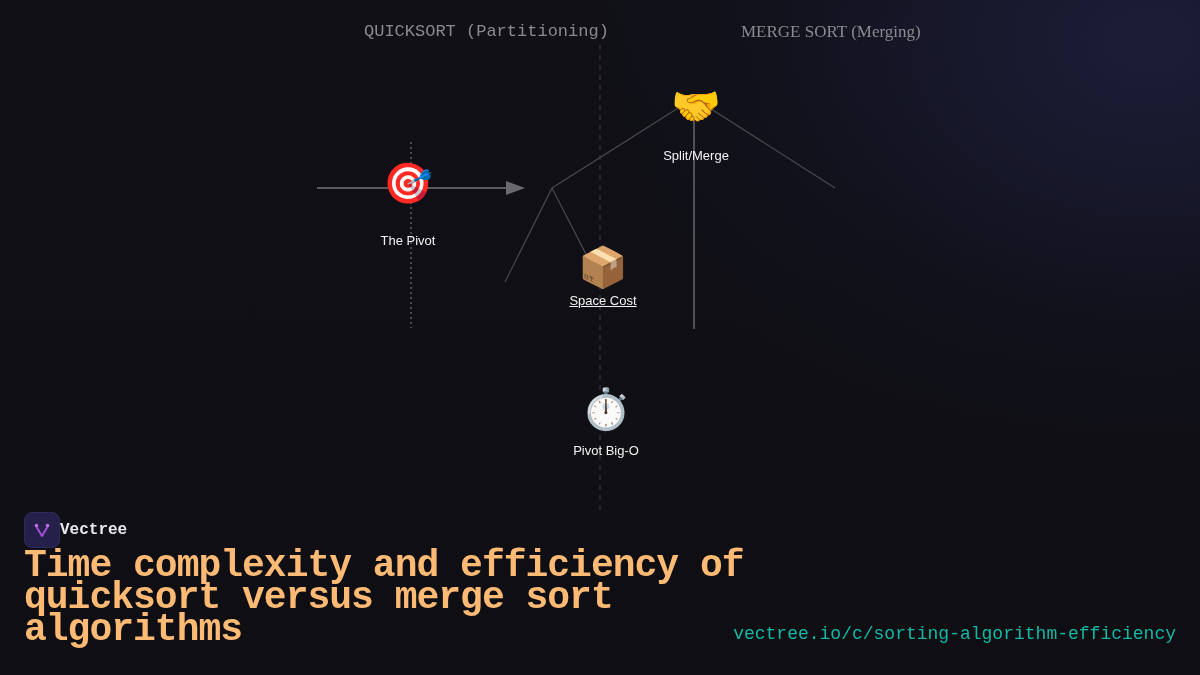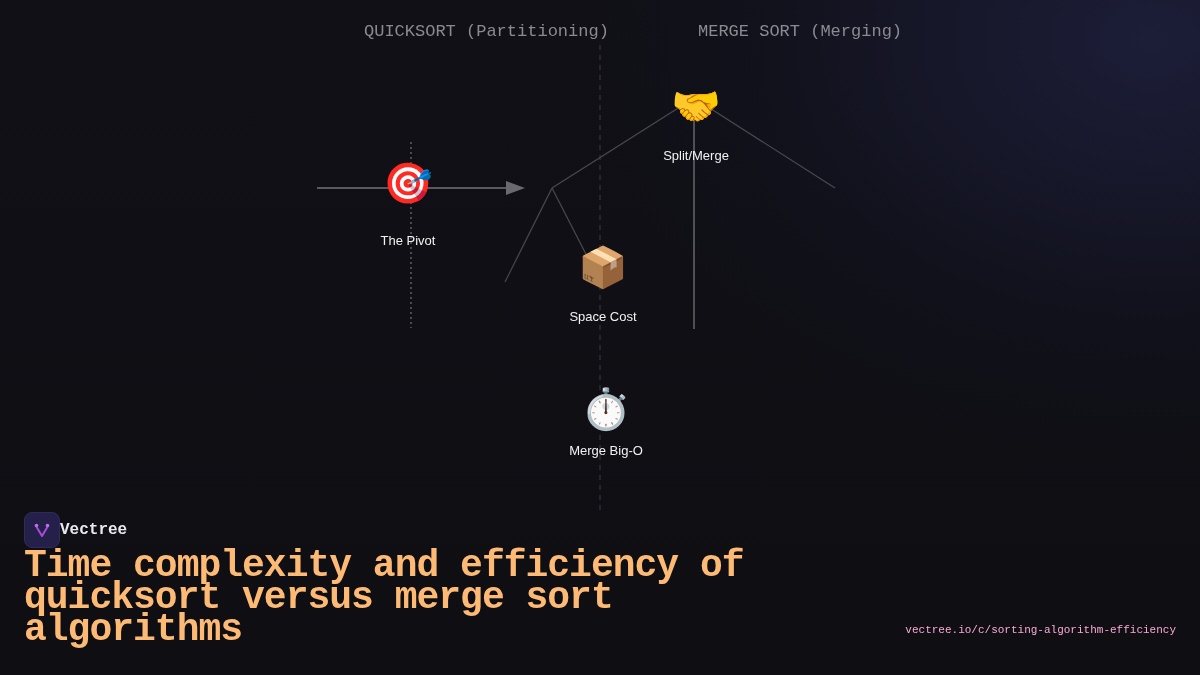--- a/index.html
+++ b/index.html
@@ -29,21 +29,21 @@
     border:1px solid #2f2a5e; display:flex; align-items:center; justify-content:center;
   }
   .brand-name { font-family:"Liberation Mono", monospace; font-weight:bold; font-size:16px; color:#e8e8ee; }
   .title {
     position:absolute; left:24px; top:550px; width:780px;
     font-family:"Liberation Mono", monospace; font-weight:bold; font-size:38px;
     line-height:32px; color:#fdba74; letter-spacing:-1px; margin:0;
   }
   .url {
     position:absolute; right:24px; top:624px;
-    font-family:"Liberation Mono", monospace; font-size:11px; color:#f9a8d4;
+    font-family:"Liberation Mono", monospace; font-size:18px; color:#14b8a6;
   }
 </style>
 </head>
 <body>
 
 <div class="bg"></div>
 
 <svg class="diagram" width="1200" height="675">
 
   <line x1="600" y1="45" x2="600" y2="515" stroke="#2e2e34" stroke-width="1.5" stroke-dasharray="5,5"></line>
@@ -54,40 +54,40 @@
   <polygon points="506,181 525,188 506,195" fill="#6a6a6e"></polygon>
 
   <line x1="694" y1="98" x2="552" y2="188" stroke="#4a4a4e" stroke-width="1.2"></line>
   <line x1="694" y1="98" x2="835" y2="188" stroke="#4a4a4e" stroke-width="1.2"></line>
   <line x1="552" y1="188" x2="505" y2="282" stroke="#4a4a4e" stroke-width="1.2"></line>
   <line x1="552" y1="188" x2="590" y2="262" stroke="#4a4a4e" stroke-width="1.2"></line>
   <line x1="694" y1="100" x2="694" y2="329" stroke="#505054" stroke-width="2"></line>
 </svg>
 
 <div class="col-title" style="left:364px;text-align:center;">QUICKSORT (Partitioning)</div>
-<div class="col-title" style="left:698px;">MERGE SORT (Merging)</div>
+<div class="col-title" style="left:741px;font-family:Liberation Serif, serif;">MERGE SORT (Merging)</div>
 
 <div class="node" style="left:408px; top:161px;">
   <span class="emoji">🎯</span>
   <span class="label" style="margin-top:28px;">The Pivot</span>
 </div>
 
 <div class="node" style="left:696px; top:84px;">
   <span class="emoji">🤝</span>
   <span class="label" style="margin-top:20px;">Split/Merge</span>
 </div>
 
 <div class="node" style="left:603px; top:245px;">
   <span class="emoji">📦</span>
-  <span class="label" style="margin-top:20px;">Space Cost</span>
+  <span class="label" style="margin-top:4px;text-decoration:underline;">Space Cost</span>
 </div>
 
 <div class="node" style="left:606px; top:387px;">
   <span class="emoji">⏱️</span>
-  <span class="label" style="margin-top:12px;">Merge Big-O</span>
+  <span class="label" style="margin-top:12px;">Pivot Big-O</span>
 </div>
 
 <div class="brand">
   <div class="logo">
     <svg width="20" height="20" viewBox="0 0 20 20">
       <path d="M4 6 L10 16 L16 6" stroke="#a64dd6" stroke-width="2" fill="none" stroke-linecap="round" stroke-linejoin="round"></path>
       <circle cx="4.5" cy="5.5" r="1.8" fill="#c06be8"></circle>
       <circle cx="15.5" cy="5.5" r="1.8" fill="#c06be8"></circle>
     </svg>
   </div>

